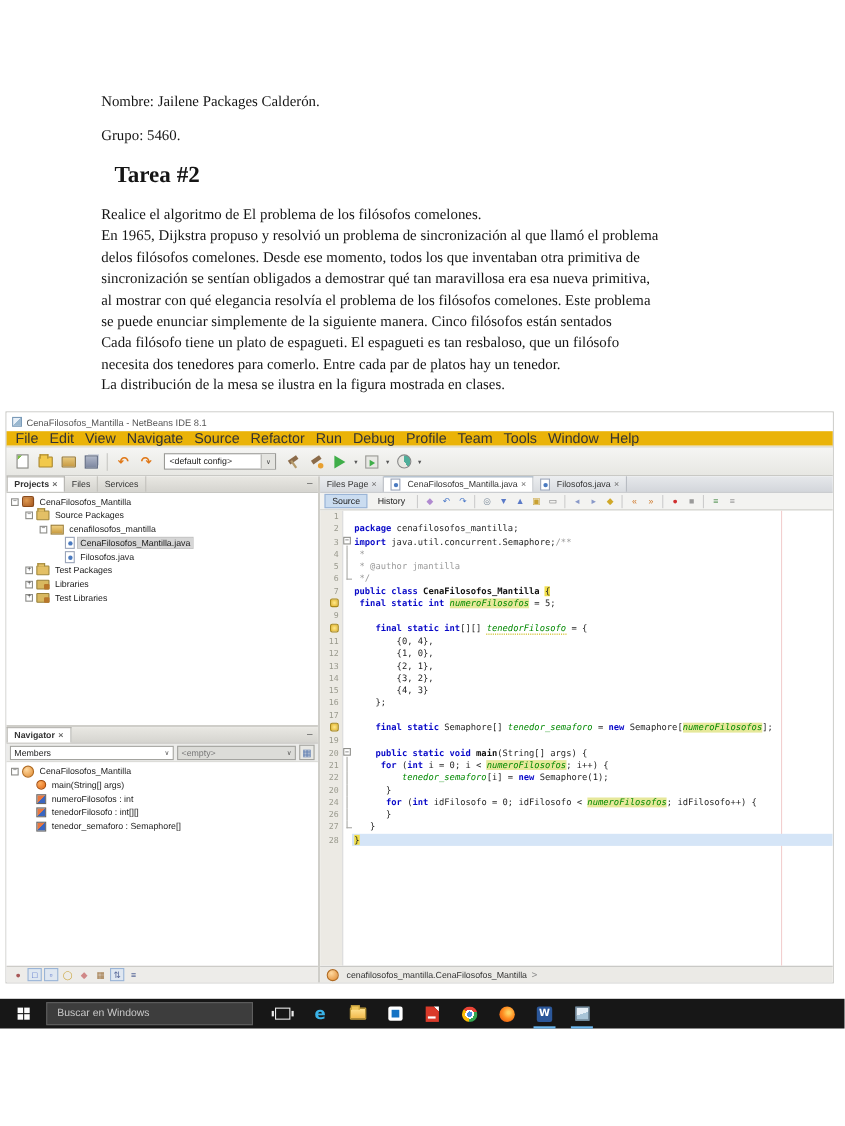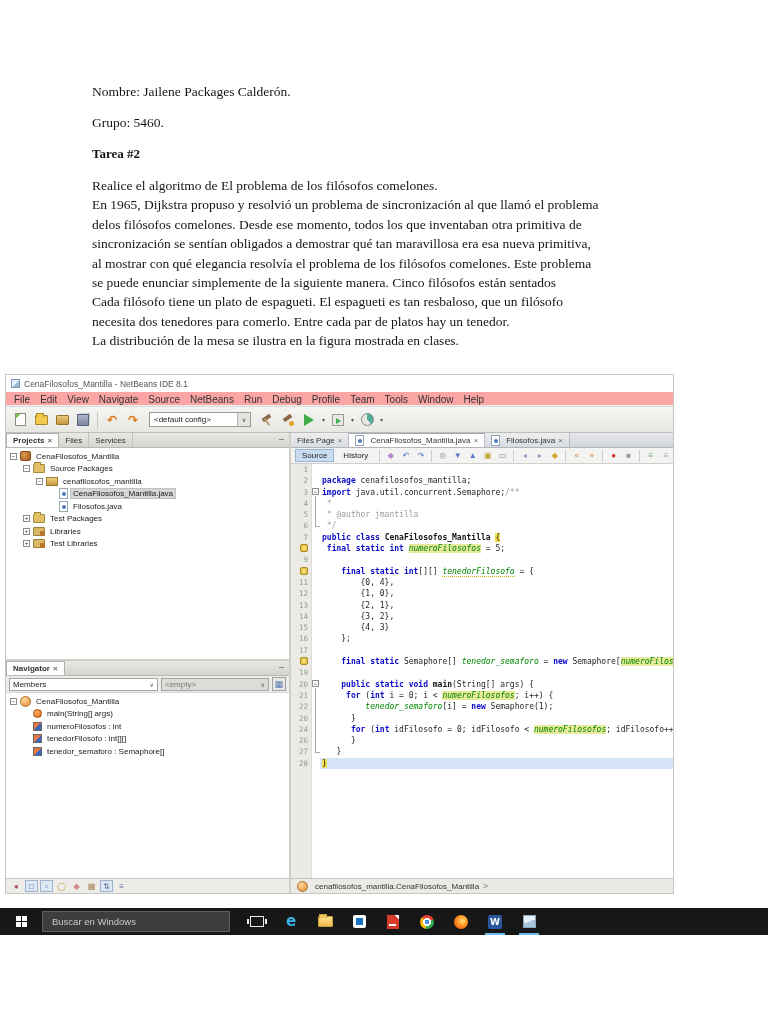--- a/index.html
+++ b/index.html
@@ -3,27 +3,27 @@
 <meta charset="utf-8">
 <style>
   *{box-sizing:border-box}
   body{margin:0;background:#fff}
   .page{position:relative;width:768px;height:1024px;background:#fff;overflow:hidden;font-family:"Liberation Sans",sans-serif}
 
   
   .doc{position:absolute;left:92px;top:84px;width:606px;color:#151515;font-family:"Liberation Serif",serif}
   .doc .dline{font-size:13.5px;line-height:19.4px;white-space:pre-wrap}
   .doc .meta{font-size:13.5px;margin:0 0 15px 0}
-  .doc h1{font-size:13px;margin:4px 0 14px 0;font-weight:bold}
+  .doc h1{font-size:21px;margin:4px 0 14px 12px;font-weight:bold}
 
   
-  .ide{position:absolute;left:5px;top:374px;width:669px;height:520px;border:1px solid #c6c6c2;background:#fff;display:flex;flex-direction:column;font-size:8px;color:#222}
+  .ide{position:absolute;left:5px;top:374px;width:753px;height:520px;border:1px solid #c6c6c2;background:#fff;display:flex;flex-direction:column;font-size:8px;color:#222}
   .titlebar{height:17px;display:flex;align-items:center;gap:4px;padding-left:5px;font-size:8.5px;color:#555;background:#fff}
   .i-netbeans-small{width:9px;height:9px;display:inline-block;background:linear-gradient(135deg,#e8f0f8 50%,#9ab8d0 50%);border:1px solid #7a9ab8}
-  .menubar{height:14px;display:flex;align-items:flex-end;padding-left:3px;font-size:10px;color:#333;background:#fca5a5;border-bottom:1px solid #eee}
+  .menubar{height:14px;display:flex;align-items:center;padding-left:3px;font-size:13px;color:#333;background:#eab308;border-bottom:1px solid #eee}
   .menu-item{padding:0 5px;cursor:default}
   .toolbar{height:27px;background:linear-gradient(#f5f5f3,#e7e7e3);border-top:1px solid #dcdcd8;border-bottom:1px solid #bdbdb9;display:flex;align-items:center;gap:3px;padding:0 5px}
   .tbtn{width:18px;height:18px;display:flex;align-items:center;justify-content:center;border-radius:2px}
   .tsep{width:1px;height:16px;background:#c6c6c2;margin:0 2px}
   .ti{display:inline-block}
   .ti-new-file{width:11px;height:13px;background:linear-gradient(135deg,#7bc143 3px,#fff 3px);border:1px solid #8a8a86}
   .ti-new-project{width:13px;height:10px;background:#f2c94c;border:1px solid #a8862e;border-radius:1px;position:relative}
   .ti-new-project::before{content:"";position:absolute;top:-3px;left:0;width:6px;height:3px;background:#f2c94c;border:1px solid #a8862e;border-bottom:none}
   .ti-open-project{width:13px;height:10px;background:linear-gradient(#e8c87a,#c79a44);border:1px solid #96742c;border-radius:1px}
   .ti-save-all{width:12px;height:12px;background:linear-gradient(#aeb6c8,#7d87a0);border:1px solid #59647e;box-shadow:2px -2px 0 -1px #c6ccd8}
@@ -167,21 +167,21 @@
     <div class="titlebar">
       <span class="i-netbeans-small"></span>
       <span>CenaFilosofos_Mantilla - NetBeans IDE 8.1</span>
     </div>
     <div class="menubar" id="menubar">
         <span class="menu-item">File</span>
         <span class="menu-item">Edit</span>
         <span class="menu-item">View</span>
         <span class="menu-item">Navigate</span>
         <span class="menu-item">Source</span>
-        <span class="menu-item">NetBeans</span>
+        <span class="menu-item">Refactor</span>
         <span class="menu-item">Run</span>
         <span class="menu-item">Debug</span>
         <span class="menu-item">Profile</span>
         <span class="menu-item">Team</span>
         <span class="menu-item">Tools</span>
         <span class="menu-item">Window</span>
         <span class="menu-item">Help</span>
       </div>
     <div class="toolbar" id="main-toolbar">
         <div class="tbtn">

